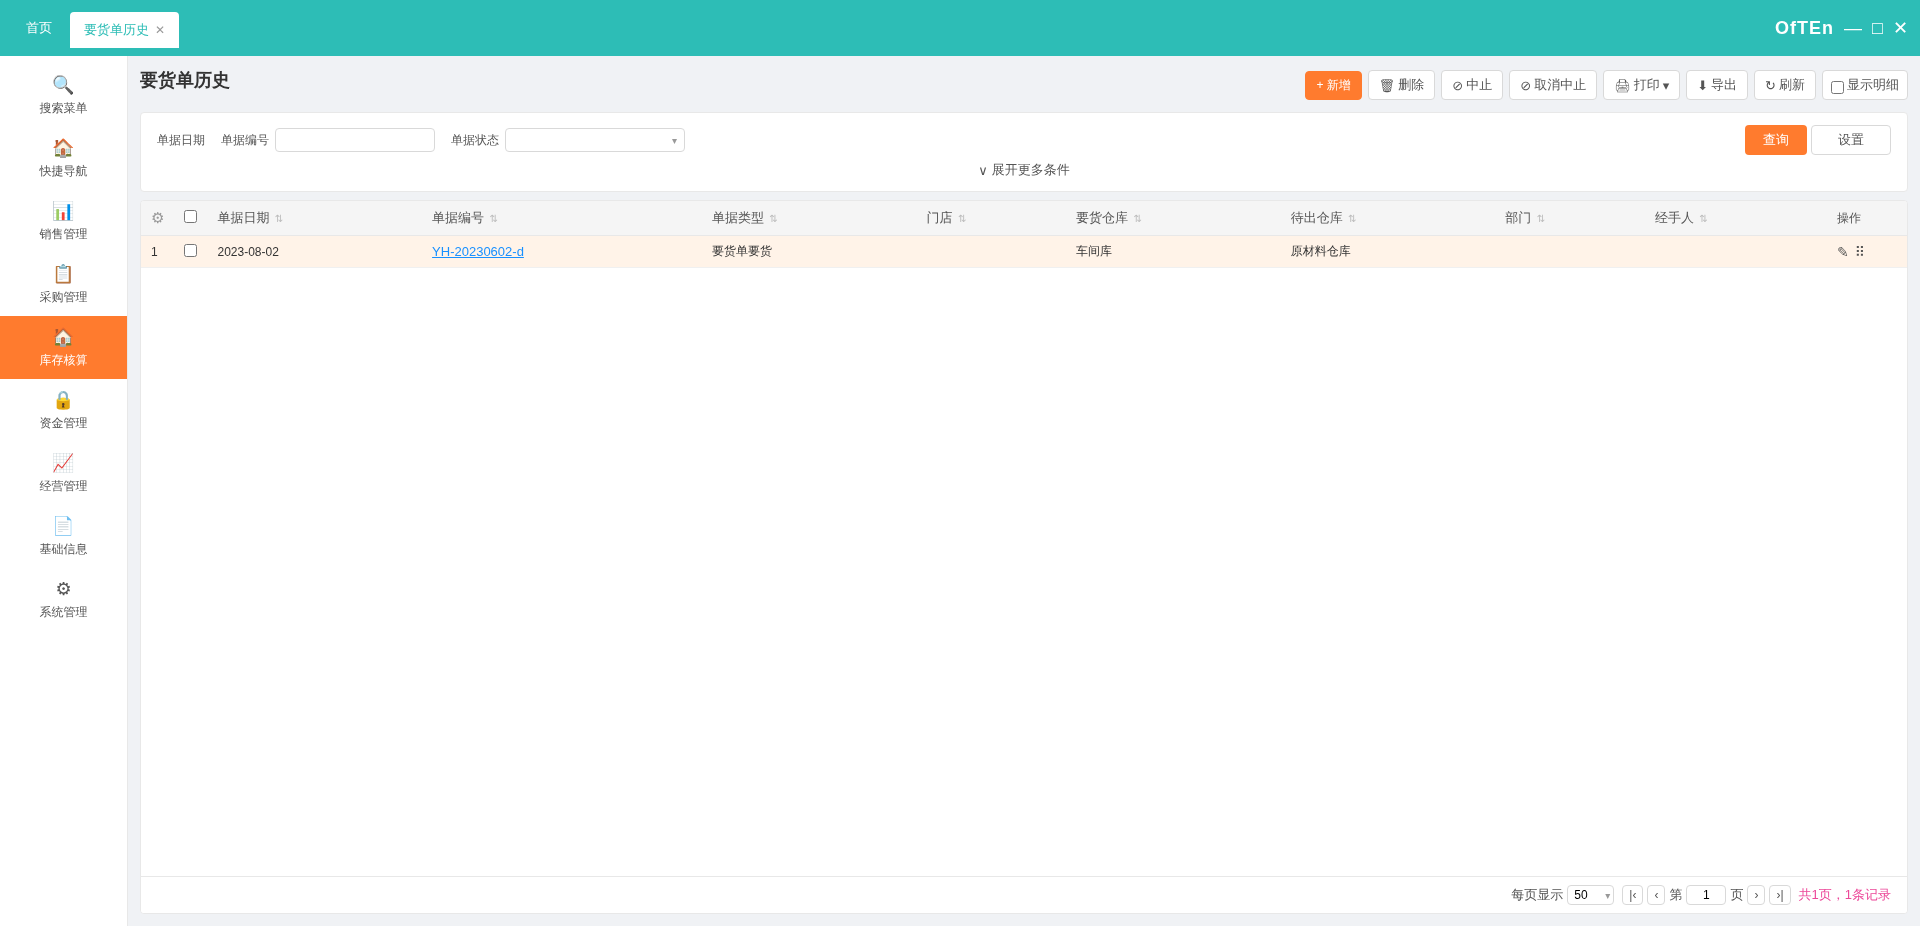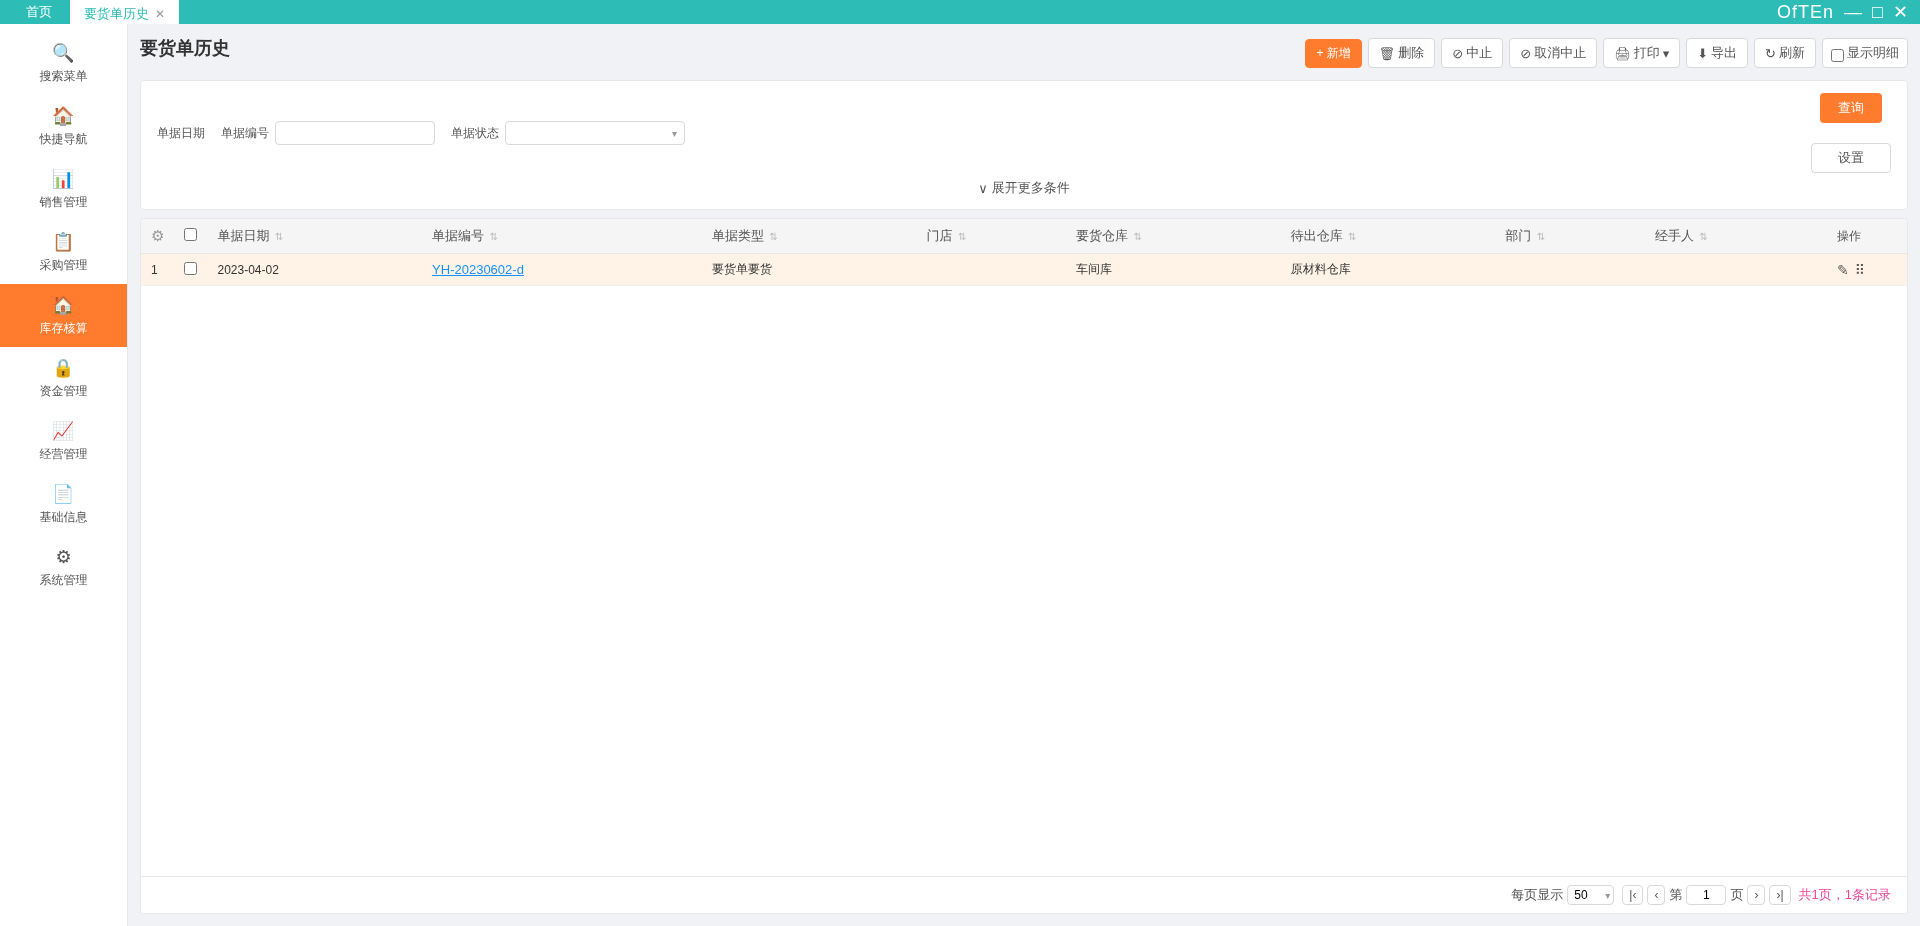--- a/index.html
+++ b/index.html
@@ -1,31 +1,31 @@
 <!DOCTYPE html>
 <html><head>
   <meta charset="utf-8">
   <style>
     * { box-sizing: border-box; margin: 0; padding: 0; font-family: 'Microsoft YaHei', Arial, sans-serif; font-size: 13px; }
     body { display: flex; flex-direction: column; height: 926px; overflow: hidden; background: #f0f2f5; }
 
     
     .top-bar {
-      display: flex; align-items: center; background: #2dbdb6; height: 24px; padding: 0 12px; gap: 4px; flex-shrink: 0;
+      display: flex; align-items: center; background: #2dbdb6; height: 56px; padding: 0 12px; gap: 4px; flex-shrink: 0;
     }
     .tab-home {
       color: #fff; padding: 0 14px; height: 40px; display: flex; align-items: center; cursor: pointer; font-size: 13px;
     }
     .tab-active {
       background: #fff; color: #2dbdb6; border-radius: 4px 4px 0 0; padding: 0 14px; height: 36px; display: flex; align-items: center; cursor: pointer; font-size: 13px; margin-top: 4px;
     }
     .tab-close { margin-left: 6px; color: #999; cursor: pointer; font-size: 12px; }
     .top-bar-right { margin-left: auto; display: flex; align-items: center; gap: 10px; }
     .top-bar-right span { color: #fff; font-size: 18px; cursor: pointer; }
-    .brand-text { color: #fff; font-size: 15px; font-weight: normal; letter-spacing: 1px; }
+    .brand-text { color: #fff; font-size: 15px; font-weight: bold; letter-spacing: 1px; }
 
     
     .main-layout { display: flex; flex: 1; overflow: hidden; }
 
     
     .sidebar {
       width: 128px; background: #fff; border-right: 1px solid #e8e8e8; display: flex; flex-direction: column; padding: 8px 0; flex-shrink: 0;
     }
     .sidebar-item {
       display: flex; flex-direction: column; align-items: center; padding: 10px 0; cursor: pointer; color: #555; gap: 4px;
@@ -222,21 +222,21 @@
         <div class="filter-item">
           <span class="filter-label">单据状态</span>
           <div class="filter-select-wrap">
             <select class="filter-select">
               <option value=""></option>
             </select>
             <span class="select-arrow">▾</span>
           </div>
         </div>
 
-        <div style="margin-left:auto; display:flex; flex-direction:column; gap:20px;align-items:center;">
+        <div style="margin-left:auto; display:flex; gap:4px;">
           <button class="query-btn">查询</button>
           <button class="set-btn">设置</button>
         </div>
       </div>
 
       <div class="expand-more">
         <span>∨</span>
         <span>展开更多条件</span>
       </div>
     </div>
@@ -286,21 +286,21 @@
               </th>
               <th class="action-col">操作</th>
             </tr>
           </thead>
           <tbody>
             <tr class="highlighted">
               <td>1</td>
               <td class="checkbox-col">
                 <input type="checkbox" style="">
               </td>
-              <td>2023-04-02</td>
+              <td>2023-08-02</td>
               <td>
                 <span class="doc-link">YH-20230602-d</span>
               </td>
               <td>要货单要货</td>
               <td></td>
               <td>车间库</td>
               <td>原材料仓库</td>
               <td></td>
               <td></td>
               <td>

